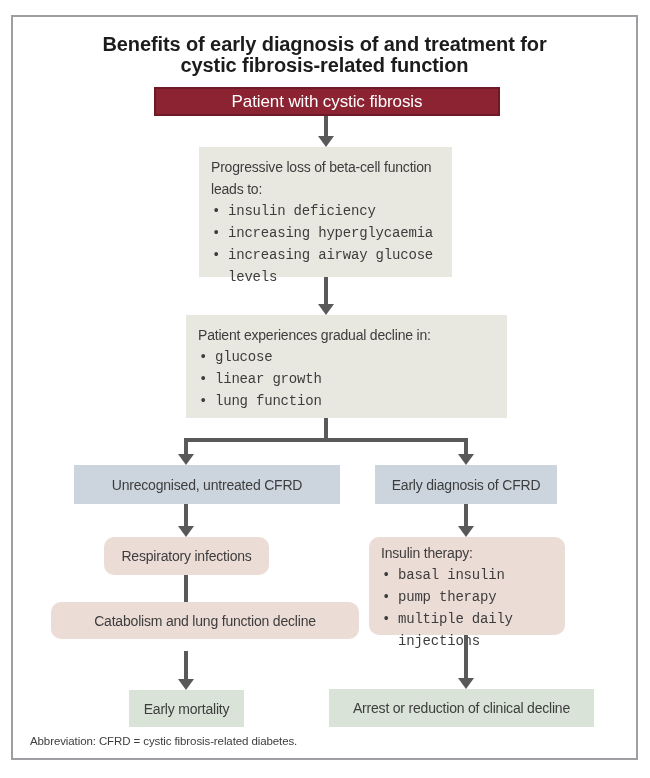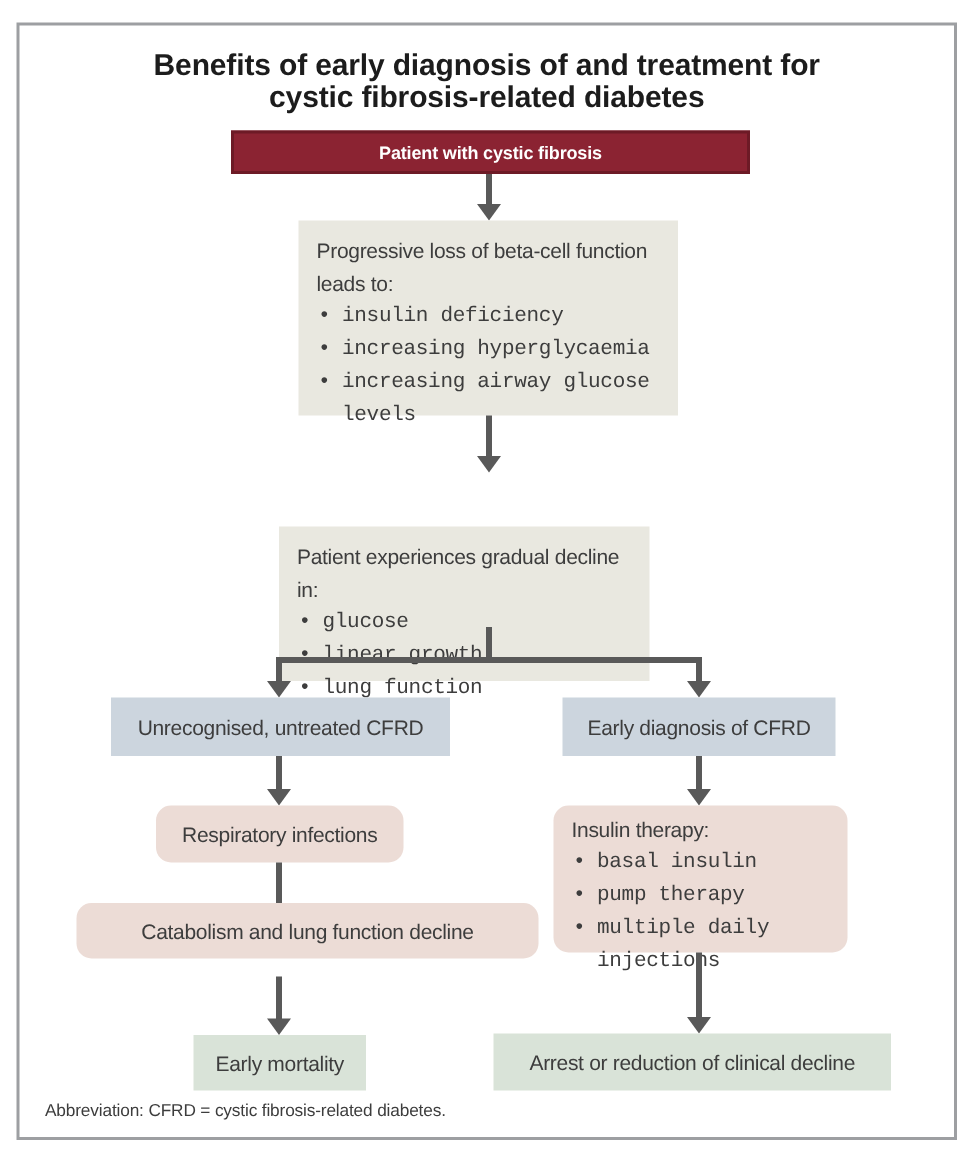--- a/index.html
+++ b/index.html
@@ -39,22 +39,22 @@
   }
   .banner {
     position: absolute;
     display: flex;
     align-items: center;
     justify-content: center;
     background: var(--banner-bg, #8b2332);
     border: 2px solid var(--banner-border, #6d1a26);
     box-sizing: border-box;
     color: var(--banner-text, #ffffff);
-    font-weight: bold;
-    font-size: 12px;
+    font-weight: normal;
+    font-size: 17px;
     letter-spacing: -0.1px;
   }
   .flow-box {
     position: absolute;
     box-sizing: border-box;
     color: var(--body-text, #3d3d3d);
     font-size: 14px;
     letter-spacing: -0.2px;
     line-height: 22px;
   }
@@ -135,55 +135,55 @@
   }
 </style>
 </head>
 <body>
 
 <div class="stage">
   <div class="panel">
 
     <div class="fig-title">
       <div>Benefits of early diagnosis of and treatment for</div>
-      <div>cystic fibrosis-related diabetes</div>
+      <div>cystic fibrosis-related function</div>
     </div>
 
     <div class="banner" style="left:141px; top:70px; width:346px; height:29px;">
       <span>Patient with cystic fibrosis</span>
     </div>
 
     <div class="varrow" style="--cx:313px; --top:99px; --len:31px;"></div>
 
     <div class="flow-box list neutral" style="left:186px; top:130px; width:253px; height:130px;">
       <div>Progressive loss of beta-cell function leads to:</div>
       <ul>
         <li>insulin deficiency</li>
         <li>increasing hyperglycaemia</li>
         <li>increasing airway glucose levels</li>
       </ul>
     </div>
 
     <div class="varrow" style="--cx:313px; --top:260px; --len:38px;"></div>
 
-    <div class="flow-box list neutral" style="left:173px; top:298px; width:247px; height:103px;margin-top:36px;">
+    <div class="flow-box list neutral" style="left:173px; top:298px; width:321px; height:103px;">
       <div>Patient experiences gradual decline in:</div>
       <ul>
         <li>glucose</li>
         <li>linear growth</li>
         <li>lung function</li>
       </ul>
     </div>
 
     <div class="conn-stem" style="left:311px; top:401px; height:24px;"></div>
     <div class="conn-hbar" style="left:171px; top:421px; width:284px;"></div>
     <div class="varrow" style="--cx:173px; --top:421px; --len:27px;"></div>
     <div class="varrow" style="--cx:453px; --top:421px; --len:27px;"></div>
 
-    <div class="flow-box label decision" style="left:61px; top:448px; width:226px; height:39px;">
+    <div class="flow-box label decision" style="left:61px; top:448px; width:266px; height:39px;">
       <span>Unrecognised, untreated CFRD</span>
     </div>
 
     <div class="varrow" style="--cx:173px; --top:487px; --len:33px;"></div>
 
     <div class="flow-box label problem" style="left:91px; top:520px; width:165px; height:38px;">
       <span>Respiratory infections</span>
     </div>
 
     <div class="varrow" style="--cx:173px; --top:558px; --len:39px;"></div>

